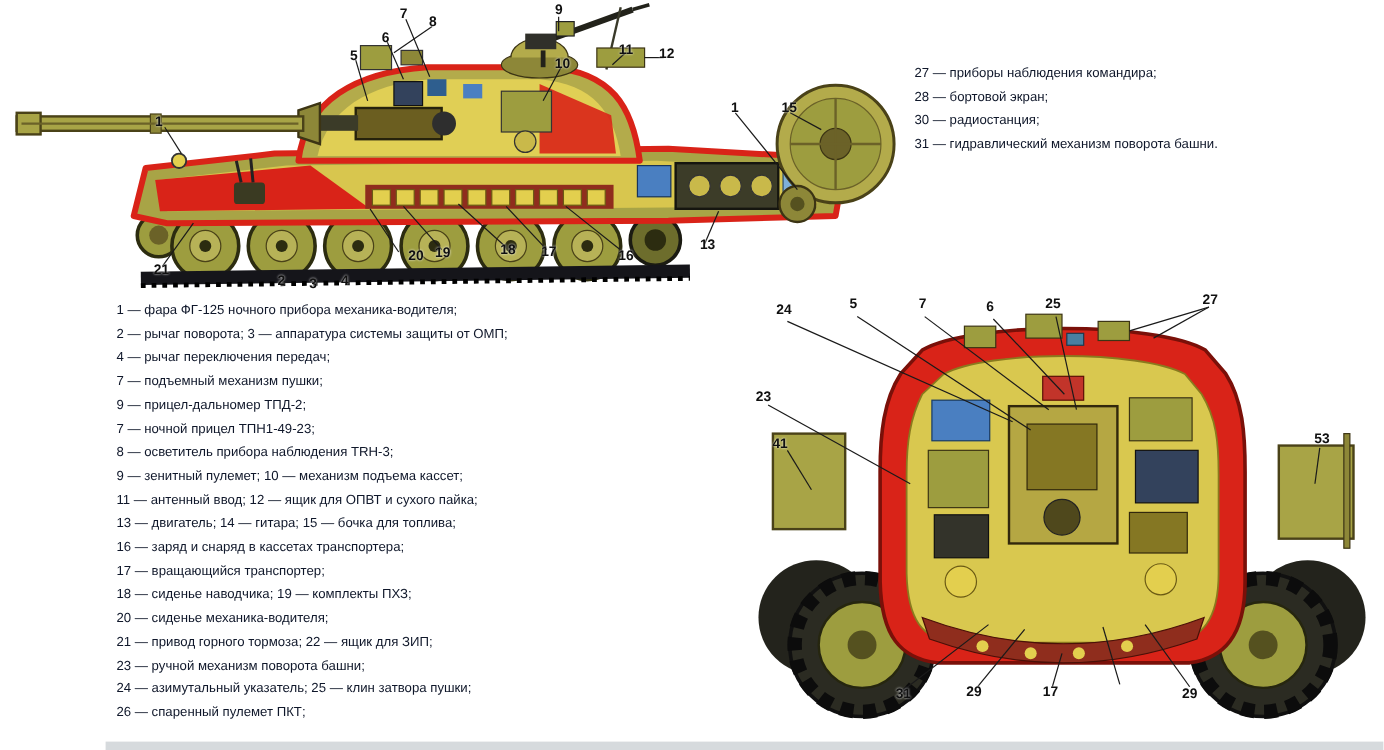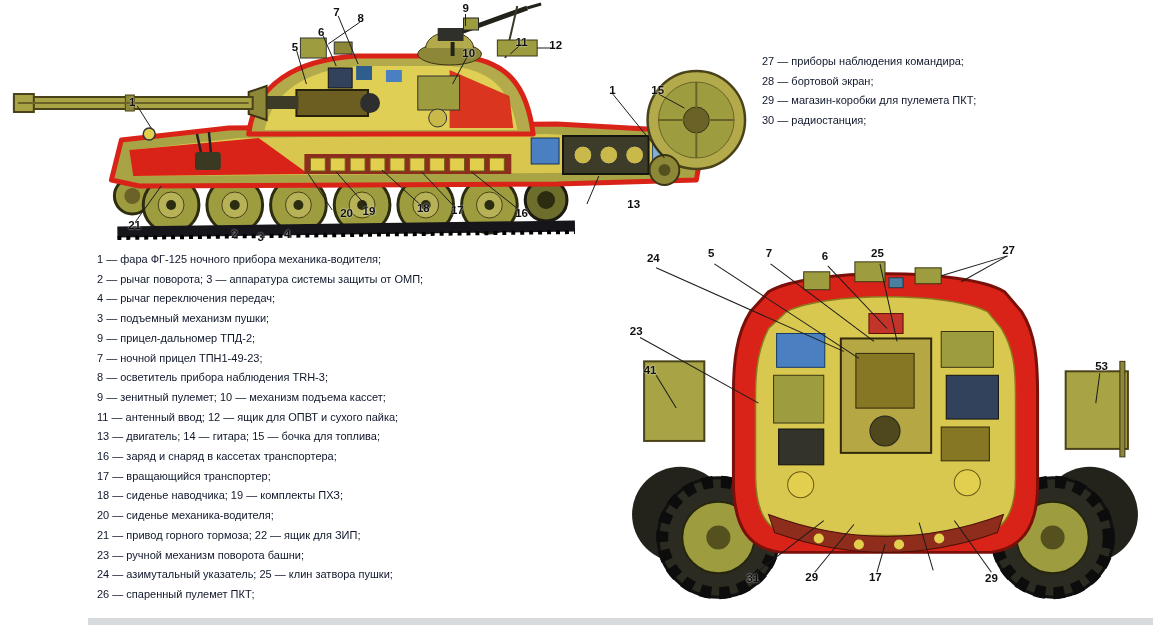--- a/index.html
+++ b/index.html
@@ -178,43 +178,43 @@
       <span class="callout" style="left: 34.5%; top: 95%;">3</span>
       <span class="callout" style="left: 38%; top: 94%;">4</span>
       <span class="callout" style="left: 39%; top: 19%;">5</span>
       <span class="callout" style="left: 42.5%; top: 13%;">6</span>
       <span class="callout" style="left: 44.5%; top: 5%;">7</span>
       <span class="callout" style="left: 47.7%; top: 7.5%;">8</span>
       <span class="callout" style="left: 61.6%; top: 3.5%;">9</span>
       <span class="callout" style="left: 62%; top: 21.5%;">10</span>
       <span class="callout" style="left: 69%; top: 17%;">11</span>
       <span class="callout" style="left: 73.5%; top: 18.5%;">12</span>
-      <span class="callout" style="left: 78%; top: 82%; margin-left: 44px;">13</span>
+      <span class="callout" style="left: 78%; top: 82%;">13</span>
       <span class="callout" style="left: 81%; top: 36.5%;">1</span>
       <span class="callout" style="left: 87%; top: 36.5%;">15</span>
       <span class="callout" style="left: 69%; top: 85.5%;">16</span>
       <span class="callout" style="left: 60.5%; top: 84.5%;">17</span>
       <span class="callout" style="left: 56%; top: 83.5%;">18</span>
       <span class="callout" style="left: 48.8%; top: 84.8%;">19</span>
       <span class="callout" style="left: 44%; top: 85.5%; padding-left: 28px;">20</span>
       <span class="callout" style="left: 17.8%; top: 90.5%;">21</span>
     </div>
 
   <div class="legend legend-right">
       <div class="legend-line">27 — приборы наблюдения командира;</div>
       <div class="legend-line">28 — бортовой экран;</div>
-      <div class="legend-line">29 — магазин-коробки для пулемета ПКТ;</div>
       <div class="legend-line">30 — радиостанция;</div>
+      <div class="legend-line">31 — гидравлический механизм поворота башни.</div>
     </div>
 
   <div class="legend legend-left">
       <div class="legend-line">1 — фара ФГ-125 ночного прибора механика-водителя;</div>
       <div class="legend-line">2 — рычаг поворота; 3 — аппаратура системы защиты от ОМП;</div>
       <div class="legend-line">4 — рычаг переключения передач;</div>
-      <div class="legend-line">3 — подъемный механизм пушки;</div>
+      <div class="legend-line">7 — подъемный механизм пушки;</div>
       <div class="legend-line">9 — прицел-дальномер ТПД-2;</div>
       <div class="legend-line">7 — ночной прицел ТПН1-49-23;</div>
       <div class="legend-line">8 — осветитель прибора наблюдения TRH-3;</div>
       <div class="legend-line">9 — зенитный пулемет; 10 — механизм подъема кассет;</div>
       <div class="legend-line">11 — антенный ввод; 12 — ящик для ОПВТ и сухого пайка;</div>
       <div class="legend-line">13 — двигатель; 14 — гитара; 15 — бочка для топлива;</div>
       <div class="legend-line">16 — заряд и снаряд в кассетах транспортера;</div>
       <div class="legend-line">17 — вращающийся транспортер;</div>
       <div class="legend-line">18 — сиденье наводчика; 19 — комплекты ПХЗ;</div>
       <div class="legend-line">20 — сиденье механика-водителя;</div>

